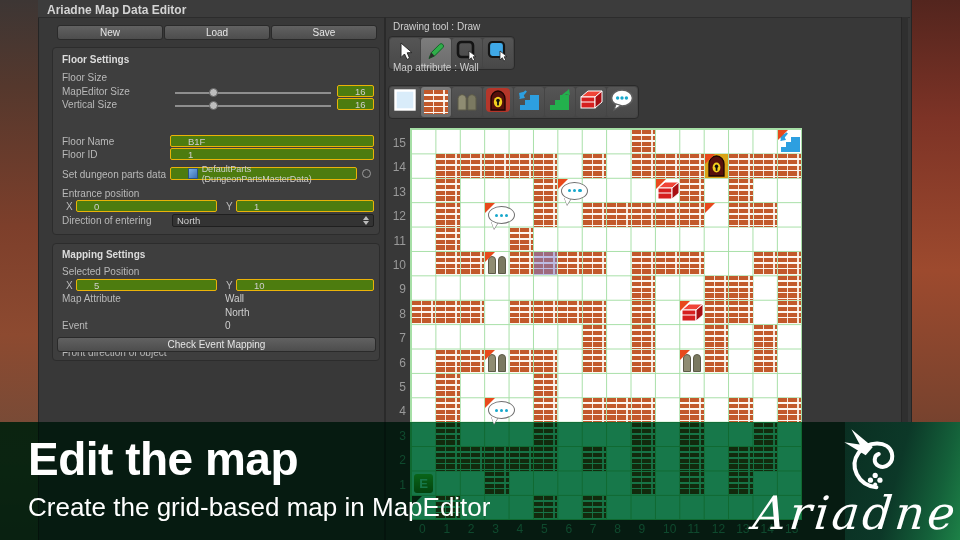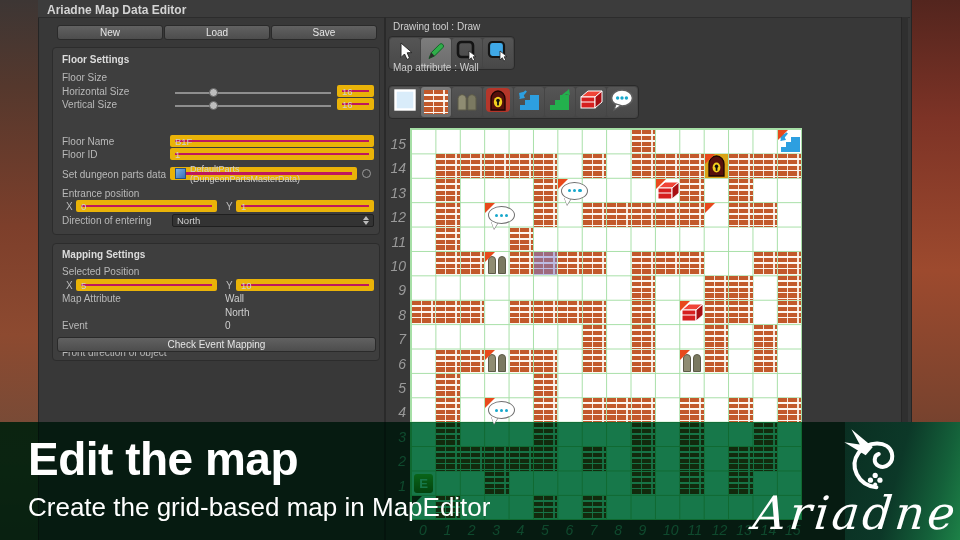--- a/index.html
+++ b/index.html
@@ -17,22 +17,22 @@
   #win-title{left:47px;top:3px;font-size:12px;font-weight:bold;color:#d4d4d4;}
   #divider{left:384px;top:17px;width:2px;height:523px;background:#2a2a2a;}
   #scrollstrip{left:901px;top:17px;width:6px;height:406px;background:#2f2f2f;border-left:1px solid #262626;}
   
   .ubtn{background:linear-gradient(180deg,#616161,#4d4d4d);border:1px solid #2a2a2a;border-radius:3px;
         color:#e6e6e6;font-size:10px;display:flex;align-items:center;justify-content:center;cursor:default;}
   .ulabel{font-size:10px;color:#b9b9b9;white-space:nowrap;}
   .uheader{font-size:10px;font-weight:bold;color:#dcdcdc;}
   .uvalue{font-size:10px;color:#cfcfcf;}
   .ubox{background:#3e3e3e;border:1px solid #2c2c2c;border-radius:4px;}
-  .ufield{background:#be185d;border:5px solid #eab308;border-radius:2px;color:#cfcfcf;
-          font-size:9.5px;display:flex;align-items:center;padding:0 0;box-sizing:border-box;}
+  .ufield{background:#4d7c0f;border:1px solid #eab308;border-radius:2px;color:#cfcfcf;
+          font-size:9.5px;display:flex;align-items:center;padding:0 17px;box-sizing:border-box;}
   .utrack{height:2px;background:#8e8e8e;}
   .uknob{width:9px;height:9px;border-radius:50%;background:#bdbdbd;border:1px solid #636363;box-sizing:border-box;}
   .udrop{background:#333333;border:1px solid #1f1f1f;border-radius:2px;color:#cfcfcf;font-size:9.5px;
          display:flex;align-items:center;padding:0 4px;box-sizing:border-box;}
   .stepper{margin-left:auto;display:flex;flex-direction:column;gap:1px;}
   .stepper i{width:0;height:0;border-left:3px solid transparent;border-right:3px solid transparent;}
   .stepper i.up{border-bottom:4px solid #bbb;}
   .stepper i.dn{border-top:4px solid #bbb;}
   .objcube{width:9px;height:9px;background:linear-gradient(135deg,#7ab1e8,#3a6fb5);border:1px solid #28517f;margin-right:4px;}
   .objcircle{width:9px;height:9px;border:1.5px solid #9a9a9a;border-radius:50%;box-sizing:border-box;}
@@ -47,21 +47,21 @@
        background-image:linear-gradient(to right,#a6dfa6 1px,transparent 1px),
                         linear-gradient(to bottom,#a6dfa6 1px,transparent 1px);
        background-size:24.4px 24.4px;}
   .cell{position:absolute;width:23.4px;height:23.4px;}
   .brickbg{background-color:#fff;
      background-image:repeating-linear-gradient(to bottom,rgba(255,255,255,0) 0 4.3px,#fdf6f0 4.3px 5.8px),
                       repeating-linear-gradient(to right,#c2592b 0 8.8px,#f4e6da 8.8px 10.4px);}
   .selov{position:absolute;inset:0;background:rgba(120,125,215,0.48);}
   .corner{position:absolute;left:0;top:0;width:0;height:0;
           border-top:10px solid #e8491c;border-right:10px solid transparent;}
-  .rowlab,.collab{position:absolute;font-size:14px;color:#9a9a9a;font-style:italic;}
+  .rowlab,.collab{position:absolute;font-size:12px;color:#9a9a9a;}
   .rowlab{width:16px;text-align:right;}
   .doorwrap{position:absolute;inset:0;display:flex;align-items:flex-end;justify-content:center;gap:1.5px;padding-bottom:1px;}
   .doorwrap b{display:block;width:8.6px;height:18px;border-radius:9px 9px 0 0;border:1px solid #5d5b48;box-sizing:border-box;}
   .doorwrap b.l{background:#8f8c72;} .doorwrap b.r{background:#7b7961;}
   .bubble{position:absolute;left:3px;top:3px;width:25px;height:16px;background:#fff;border:1.5px solid #6e6e6e;
           border-radius:50%;display:flex;align-items:center;justify-content:center;gap:2px;z-index:3;}
   .bubble i{width:3.2px;height:3.2px;border-radius:50%;background:#17a8cc;}
   .btail{position:absolute;left:6px;top:18px;width:0;height:0;z-index:2;
          border-left:3px solid transparent;border-right:5px solid transparent;border-top:8px solid #fff;
          filter:drop-shadow(0 1px 0 #6e6e6e);}
@@ -95,21 +95,21 @@
   <div id="scrollstrip" class="abs"></div>
 
   <div class="abs ubtn" style="left:57px;top:25px;width:104px;height:13px;">New</div>
   <div class="abs ubtn" style="left:164px;top:25px;width:104px;height:13px;">Load</div>
   <div class="abs ubtn" style="left:271px;top:25px;width:104px;height:13px;">Save</div>
 
   <div class="abs ubox" style="left:52px;top:47px;width:326px;height:186px;"></div>
   <div class="abs uheader" style="left:62px;top:54px;">Floor Settings</div>
   <div class="abs ulabel" style="left:62px;top:72px;">Floor Size</div>
 
-  <div class="abs ulabel" style="left:62px;top:86px;">Horizontal Size</div>
+  <div class="abs ulabel" style="left:62px;top:86px;">MapEditor Size</div>
   <div class="abs utrack" style="left:175px;top:92px;width:156px;"></div>
   <div class="abs uknob" style="left:209px;top:88px;"></div>
   <div class="abs ufield" style="left:337px;top:85px;width:37px;height:12px;">16</div>
 
   <div class="abs ulabel" style="left:62px;top:99px;">Vertical Size</div>
   <div class="abs utrack" style="left:175px;top:105px;width:156px;"></div>
   <div class="abs uknob" style="left:209px;top:101px;"></div>
   <div class="abs ufield" style="left:337px;top:98px;width:37px;height:12px;">16</div>
 
 

